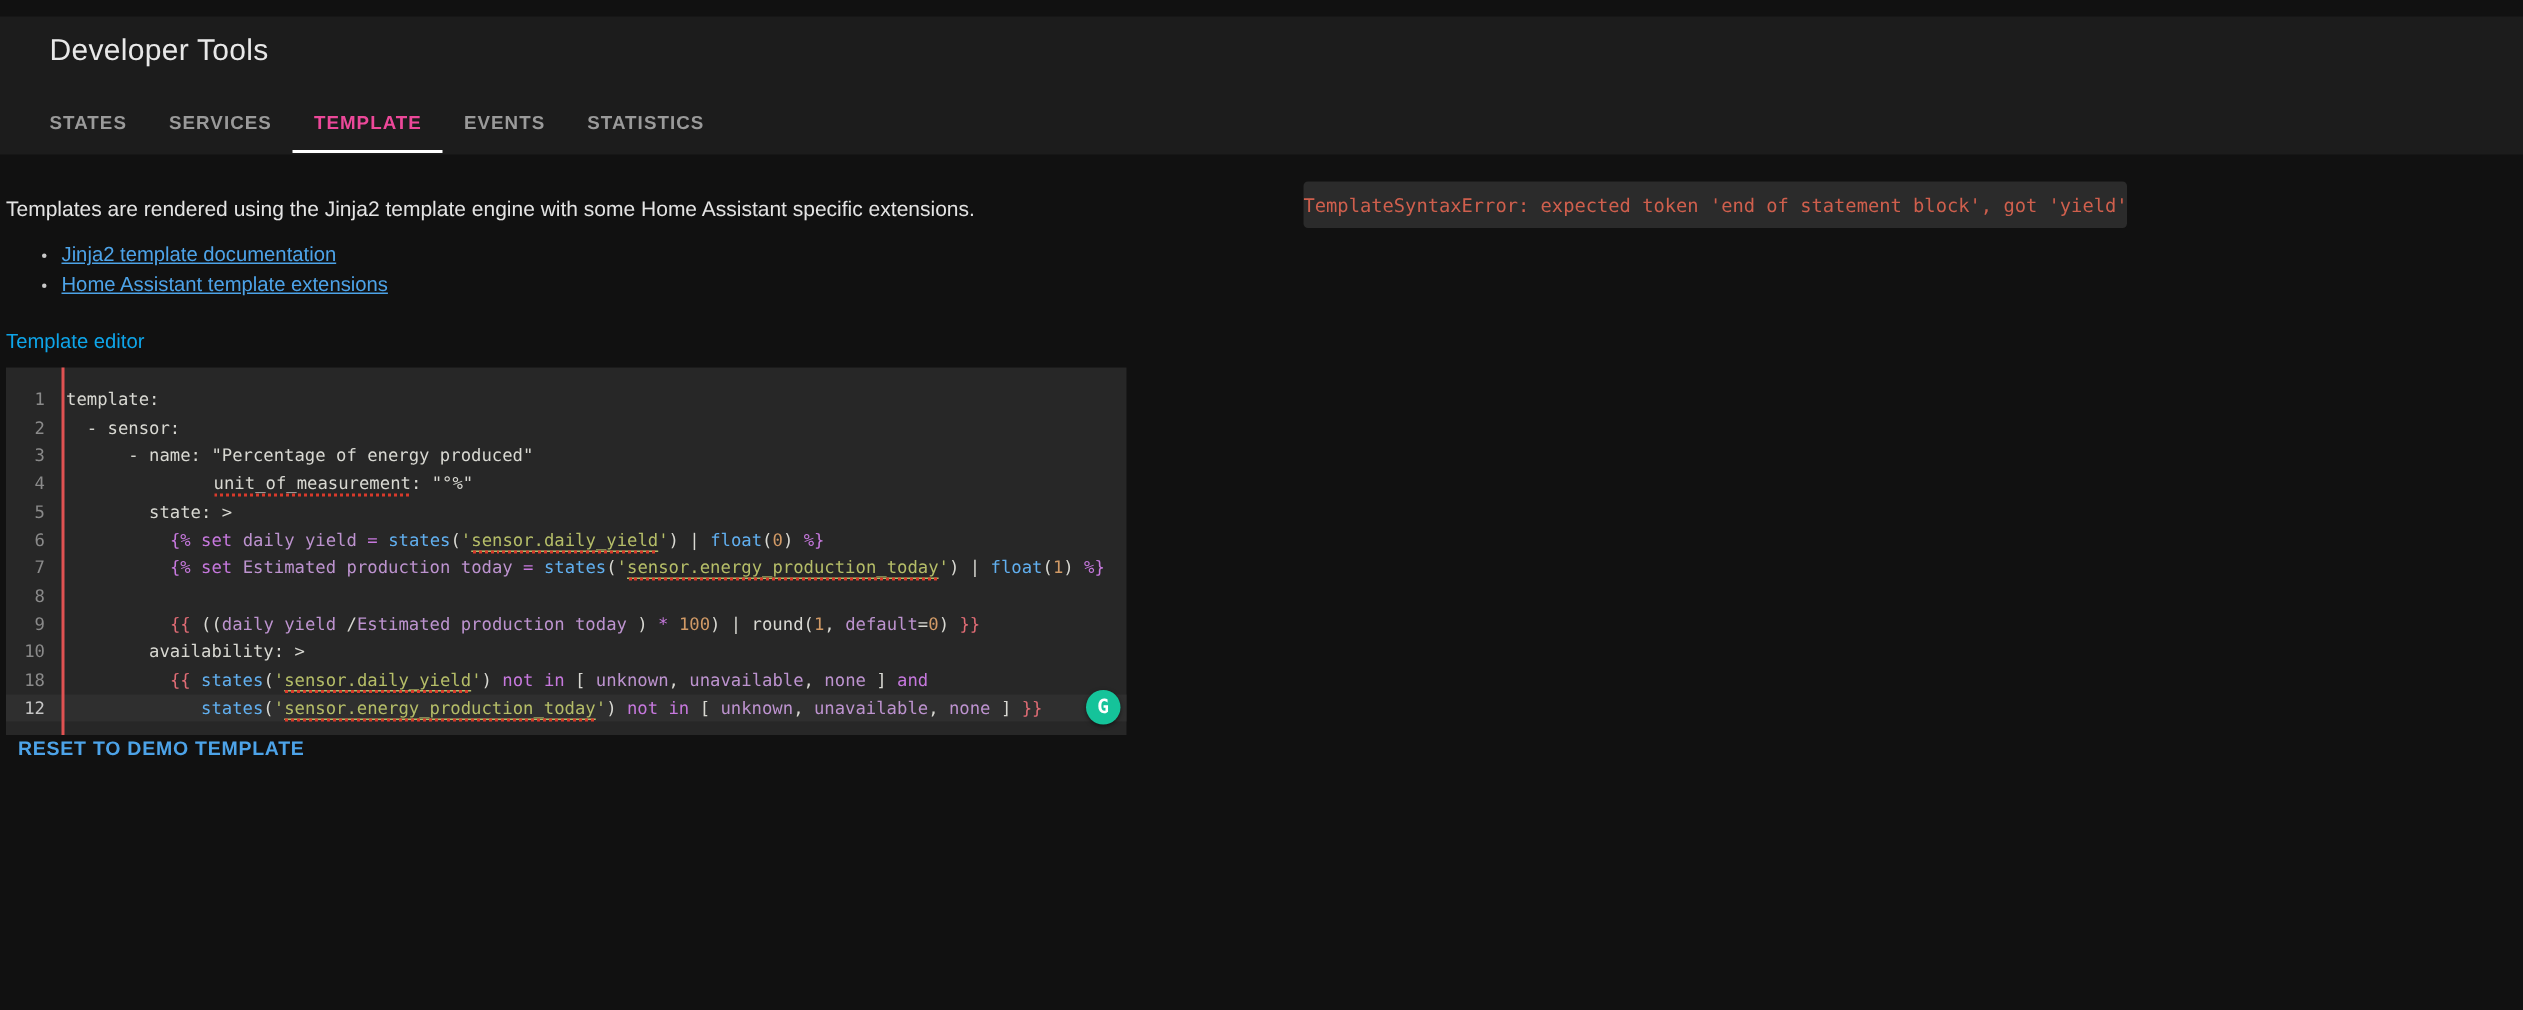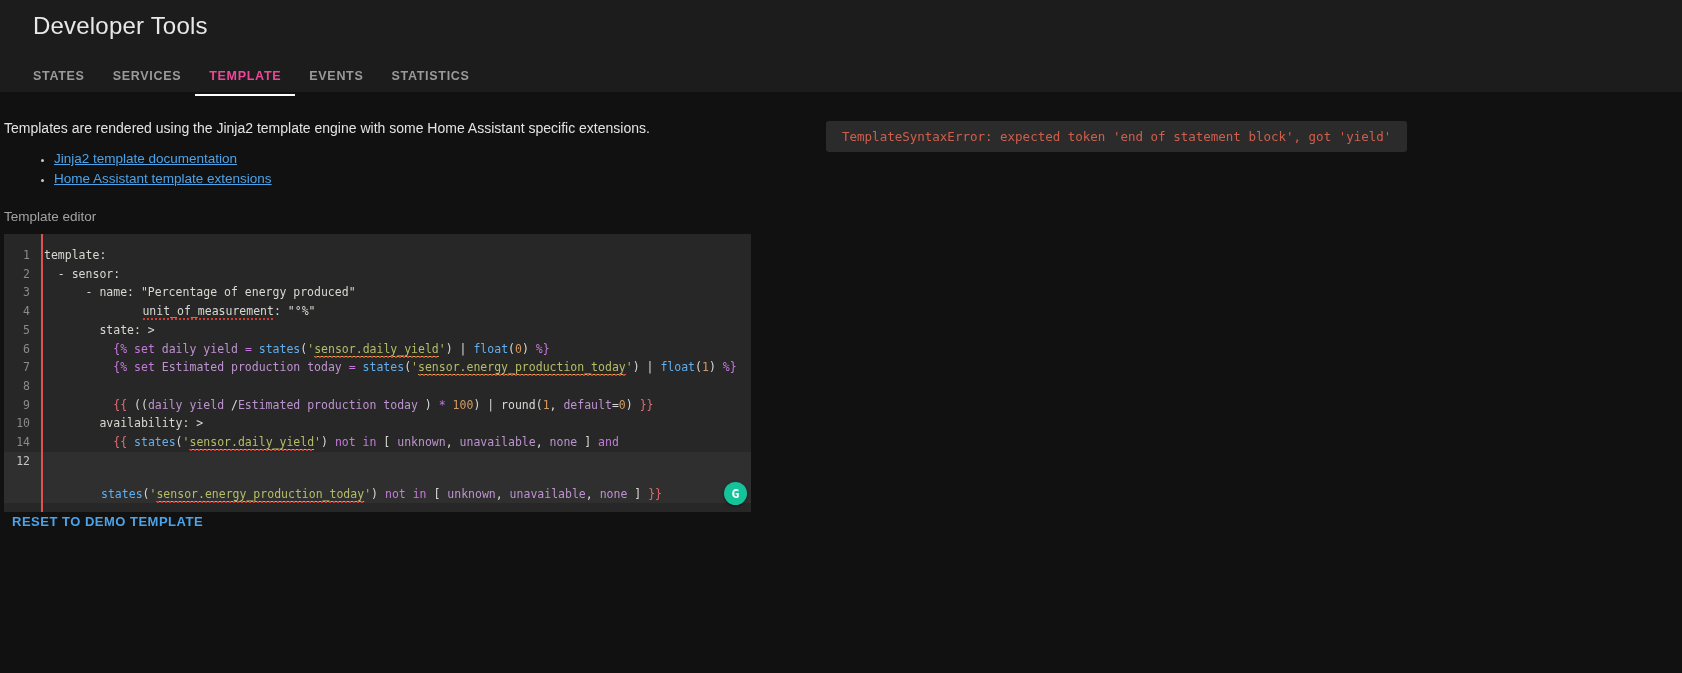--- a/index.html
+++ b/index.html
@@ -6,52 +6,52 @@
   html,body { width:1682px; height:673px; overflow:hidden; }
   body {
     background:#111111;
     font-family:"Liberation Sans", sans-serif;
     color:#e3e3e3;
     position:relative;
   }
   
   .app-header { background:#1c1c1c; height:92px; }
   .app-title {
-    font-size:24px; font-weight:400; color:#e8e8e8;
-    padding:12px 0 0 33px; letter-spacing:.2px;
+    font-size:20px; font-weight:400; color:#e8e8e8;
+    padding:12px 0 0 33px; letter-spacing:.2px;margin-top:11px;
   }
   .tab-bar { display:flex; margin:18px 0 0 19px; height:38px; }
   .tab {
     display:flex; align-items:center; padding:0 14px;
     font-size:12.5px; font-weight:600; letter-spacing:.7px;
     color:#9a9a9a; border-bottom:2px solid transparent;
     cursor:pointer; user-select:none;
   }
   .tab.active { color:#ec4899; border-bottom-color:#ffffff; }
   
   .content { position:relative; padding:0 4px; }
   .intro-text { margin-top:28px; font-size:14px; color:#e3e3e3; }
   .doc-links { margin:15px 0 0 0; padding-left:37px; list-style:disc; }
-  .doc-links li { margin-bottom:5px; font-size:13.5px;margin-left:13px; }
+  .doc-links li { margin-bottom:5px; font-size:13.5px; }
   .doc-links li::marker { color:#c9c9c9; font-size:11px; }
   .doc-links a { color:var(--link,#4da3e8); text-decoration:underline; cursor:pointer; }
-  .editor-label { margin-top:23px; font-size:13.5px; color:#a3a3a3; }
+  .editor-label { margin-top:23px; font-size:13.5px; color:#0ea5e9; }
   
   .code-editor {
     margin-top:10px; width:747px; background:#272727;
     position:relative; padding:12px 0 9px 0;
     font-family:"DejaVu Sans Mono", monospace;
     font-size:11.5px; line-height:18.7px; cursor:text;
   }
   .code-editor::before {
     content:""; position:absolute; left:37px; top:0; bottom:0;
     width:2px; background:var(--marker,#e05252);
   }
   .code-row { display:flex; min-height:18.7px; }
-  .code-row.active { background:#2f2f2f;flex-direction:column; }
+  .code-row.active { background:#2f2f2f; }
   .gutter {
     width:33px; flex:0 0 33px; text-align:right; padding-right:7px;
     color:#8a8a8a; user-select:none;
   }
   .code-row.active .gutter { color:#c5c5c5; }
   .code-text { white-space:pre; padding-left:7px; color:#d8d8d2; }
   .tk-p   { color:#d8d8d2; }
   .tk-kw  { color:var(--tk-kw,#c678dd); }
   .tk-var { color:var(--tk-var,#bd93cf); }
   .tk-fn  { color:var(--tk-fn,#61afef); }
@@ -78,23 +78,23 @@
   }
   
   .reset-btn {
     display:inline-block; margin:0 0 0 8px;
     background:none; border:none; cursor:pointer;
     color:var(--link,#4da3e8); font-family:"Liberation Sans",sans-serif;
     font-size:13px; font-weight:700; letter-spacing:.5px;
   }
   
   .error-banner {
-    position:absolute; left:826px; top:121px;
+    position:absolute; left:869px; top:121px;
     background:#2b2b2b; border-radius:3px;
-    padding:8px 16px;
+    padding:8px 0;
     font-family:"DejaVu Sans Mono", monospace;
     font-size:12.5px; color:var(--error,#cf5f4d);
     white-space:nowrap;
   }
 </style>
 </head>
 <body>
 
 <header class="app-header">
   <div class="app-title">Developer Tools</div>
@@ -151,21 +151,21 @@
         </div>
         <div class="code-row">
           <span class="gutter">9</span>
           <span class="code-text"><span class="tk-p">          </span><span class="tk-te">{{</span><span class="tk-p"> ((</span><span class="tk-var">daily yield</span><span class="tk-p"> /</span><span class="tk-var">Estimated production today</span><span class="tk-p"> ) </span><span class="tk-kw">*</span><span class="tk-p"> </span><span class="tk-num">100</span><span class="tk-p">) | round(</span><span class="tk-num">1</span><span class="tk-p">, </span><span class="tk-var">default</span><span class="tk-p">=</span><span class="tk-num">0</span><span class="tk-p">) </span><span class="tk-te">}}</span></span>
         </div>
         <div class="code-row">
           <span class="gutter">10</span>
           <span class="code-text"><span class="tk-p">        availability: &gt;</span></span>
         </div>
         <div class="code-row">
-          <span class="gutter">14</span>
+          <span class="gutter">18</span>
           <span class="code-text"><span class="tk-p">          </span><span class="tk-te">{{</span><span class="tk-p"> </span><span class="tk-fn">states</span><span class="tk-p">(</span><span class="tk-str">'</span><span class="tk-ent">sensor.daily_yield</span><span class="tk-str">'</span><span class="tk-p">) </span><span class="tk-kw">not in</span><span class="tk-p"> [ </span><span class="tk-var">unknown</span><span class="tk-p">, </span><span class="tk-var">unavailable</span><span class="tk-p">, </span><span class="tk-var">none</span><span class="tk-p"> ] </span><span class="tk-kw">and</span></span>
         </div>
         <div class="code-row active">
           <span class="gutter">12</span>
           <span class="code-text"><span class="tk-p">             </span><span class="tk-fn">states</span><span class="tk-p">(</span><span class="tk-str">'</span><span class="tk-ent">sensor.energy_production_today</span><span class="tk-str">'</span><span class="tk-p">) </span><span class="tk-kw">not in</span><span class="tk-p"> [ </span><span class="tk-var">unknown</span><span class="tk-p">, </span><span class="tk-var">unavailable</span><span class="tk-p">, </span><span class="tk-var">none</span><span class="tk-p"> ] </span><span class="tk-te">}}</span></span>
         </div>
       </div>
     <div class="grammarly-badge">G</div>
   </div>
 

